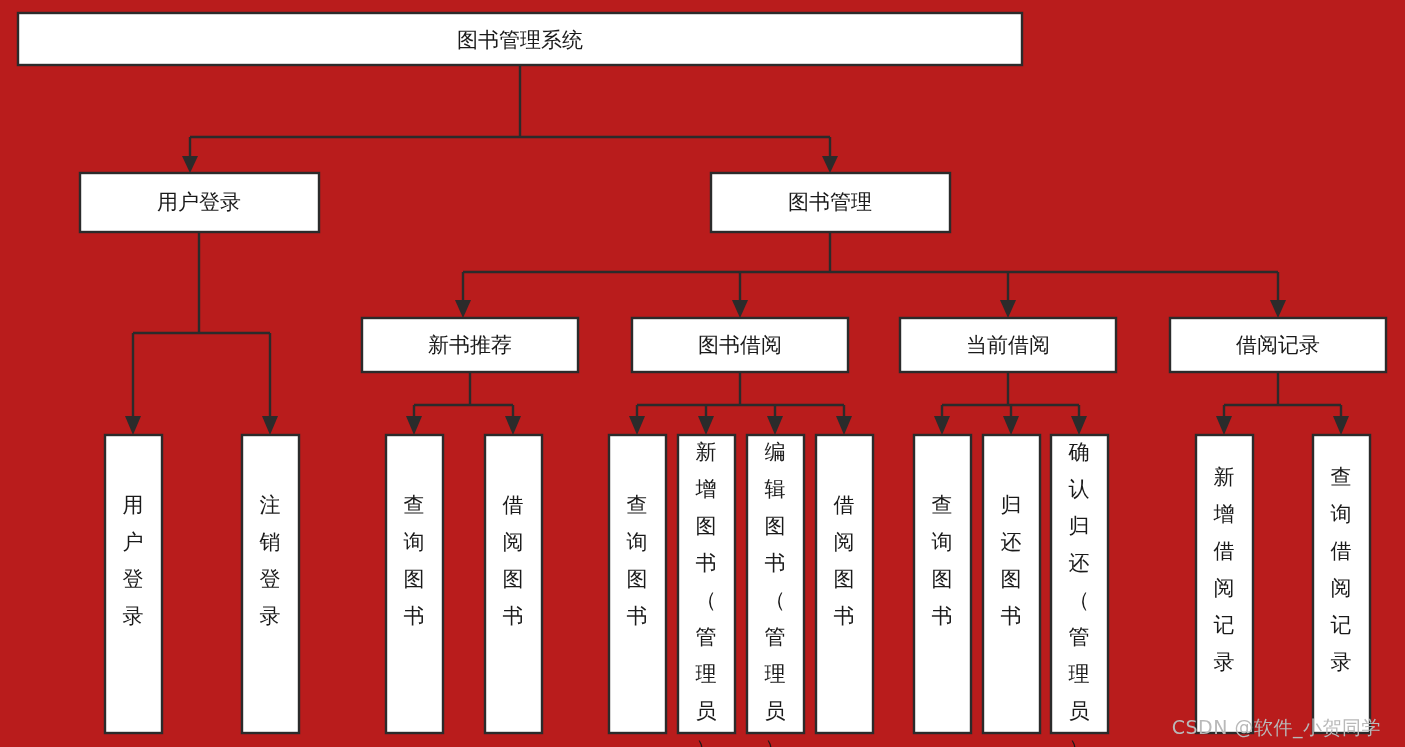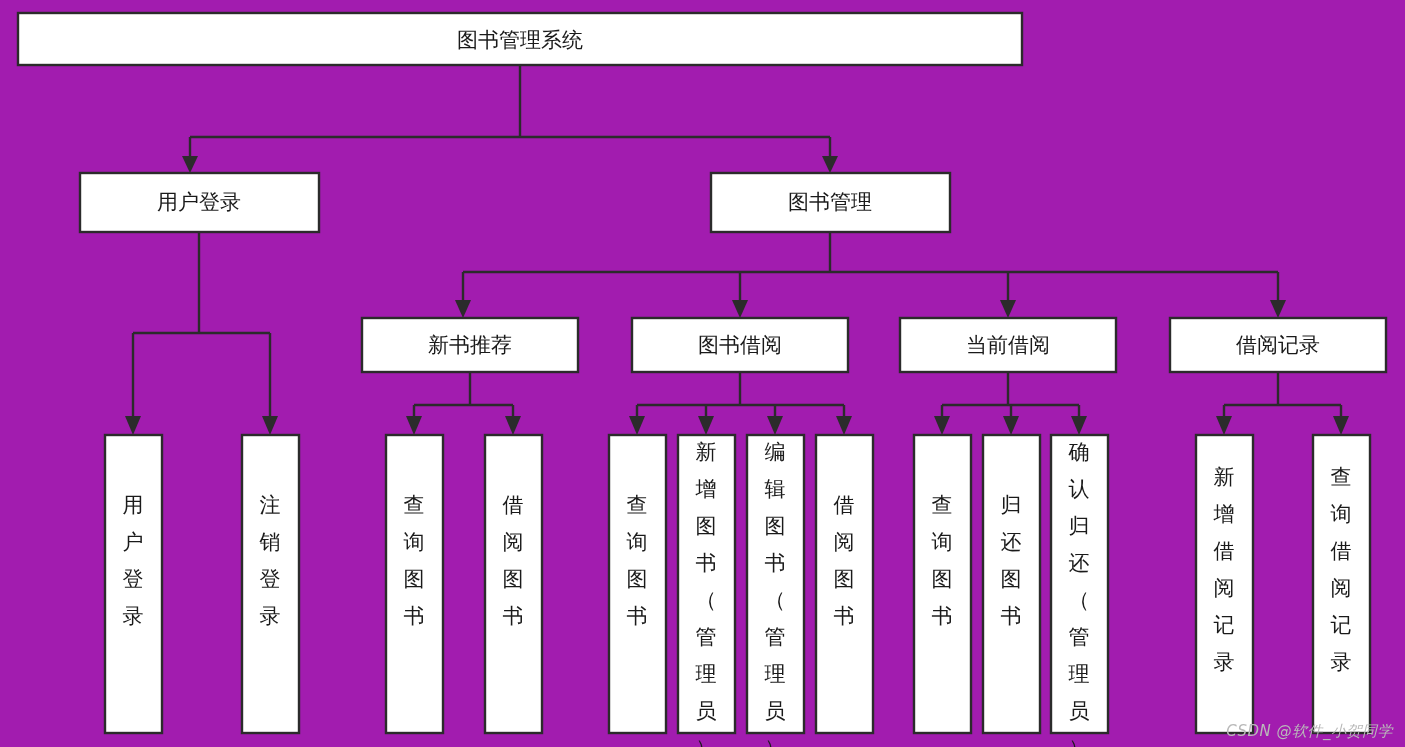--- a/index.html
+++ b/index.html
@@ -11,21 +11,21 @@
   body {
     width: 1405px;
     height: 747px;
     overflow: hidden;
     font-family: "DejaVu Sans", "Liberation Sans", sans-serif;
   }
   #diagram-root {
     position: relative;
     width: 1405px;
     height: 747px;
-    background: #a21caf;
+    background: #b91c1c;
   }
   svg.diagram-canvas {
     position: absolute;
     top: 0;
     left: 0;
     width: 1405px;
     height: 747px;
     display: block;
   }
   .node-box {
@@ -51,29 +51,28 @@
     dominant-baseline: middle;
   }
   .node-label-vertical {
     fill: #1a1a1a;
     font-family: "DejaVu Sans", "Liberation Sans", sans-serif;
     font-size: 21px;
     text-anchor: middle;
   }
   .watermark {
     position: absolute;
-    right: 12px;
+    right: 24px;
     bottom: 6px;
     font-family: "DejaVu Sans", "Liberation Sans", sans-serif;
-    font-size: 15px;
+    font-size: 19px;
     color: #b9b9b9;
     letter-spacing: 0.5px;
     white-space: nowrap;
     pointer-events: none;
-    font-style: italic;
   }
 </style>
 </head>
 <body>
 
 <div id="diagram-root">
 
   <svg class="diagram-canvas" viewBox="0 0 1405 747" xmlns="http://www.w3.org/2000/svg">
 
     <g>

